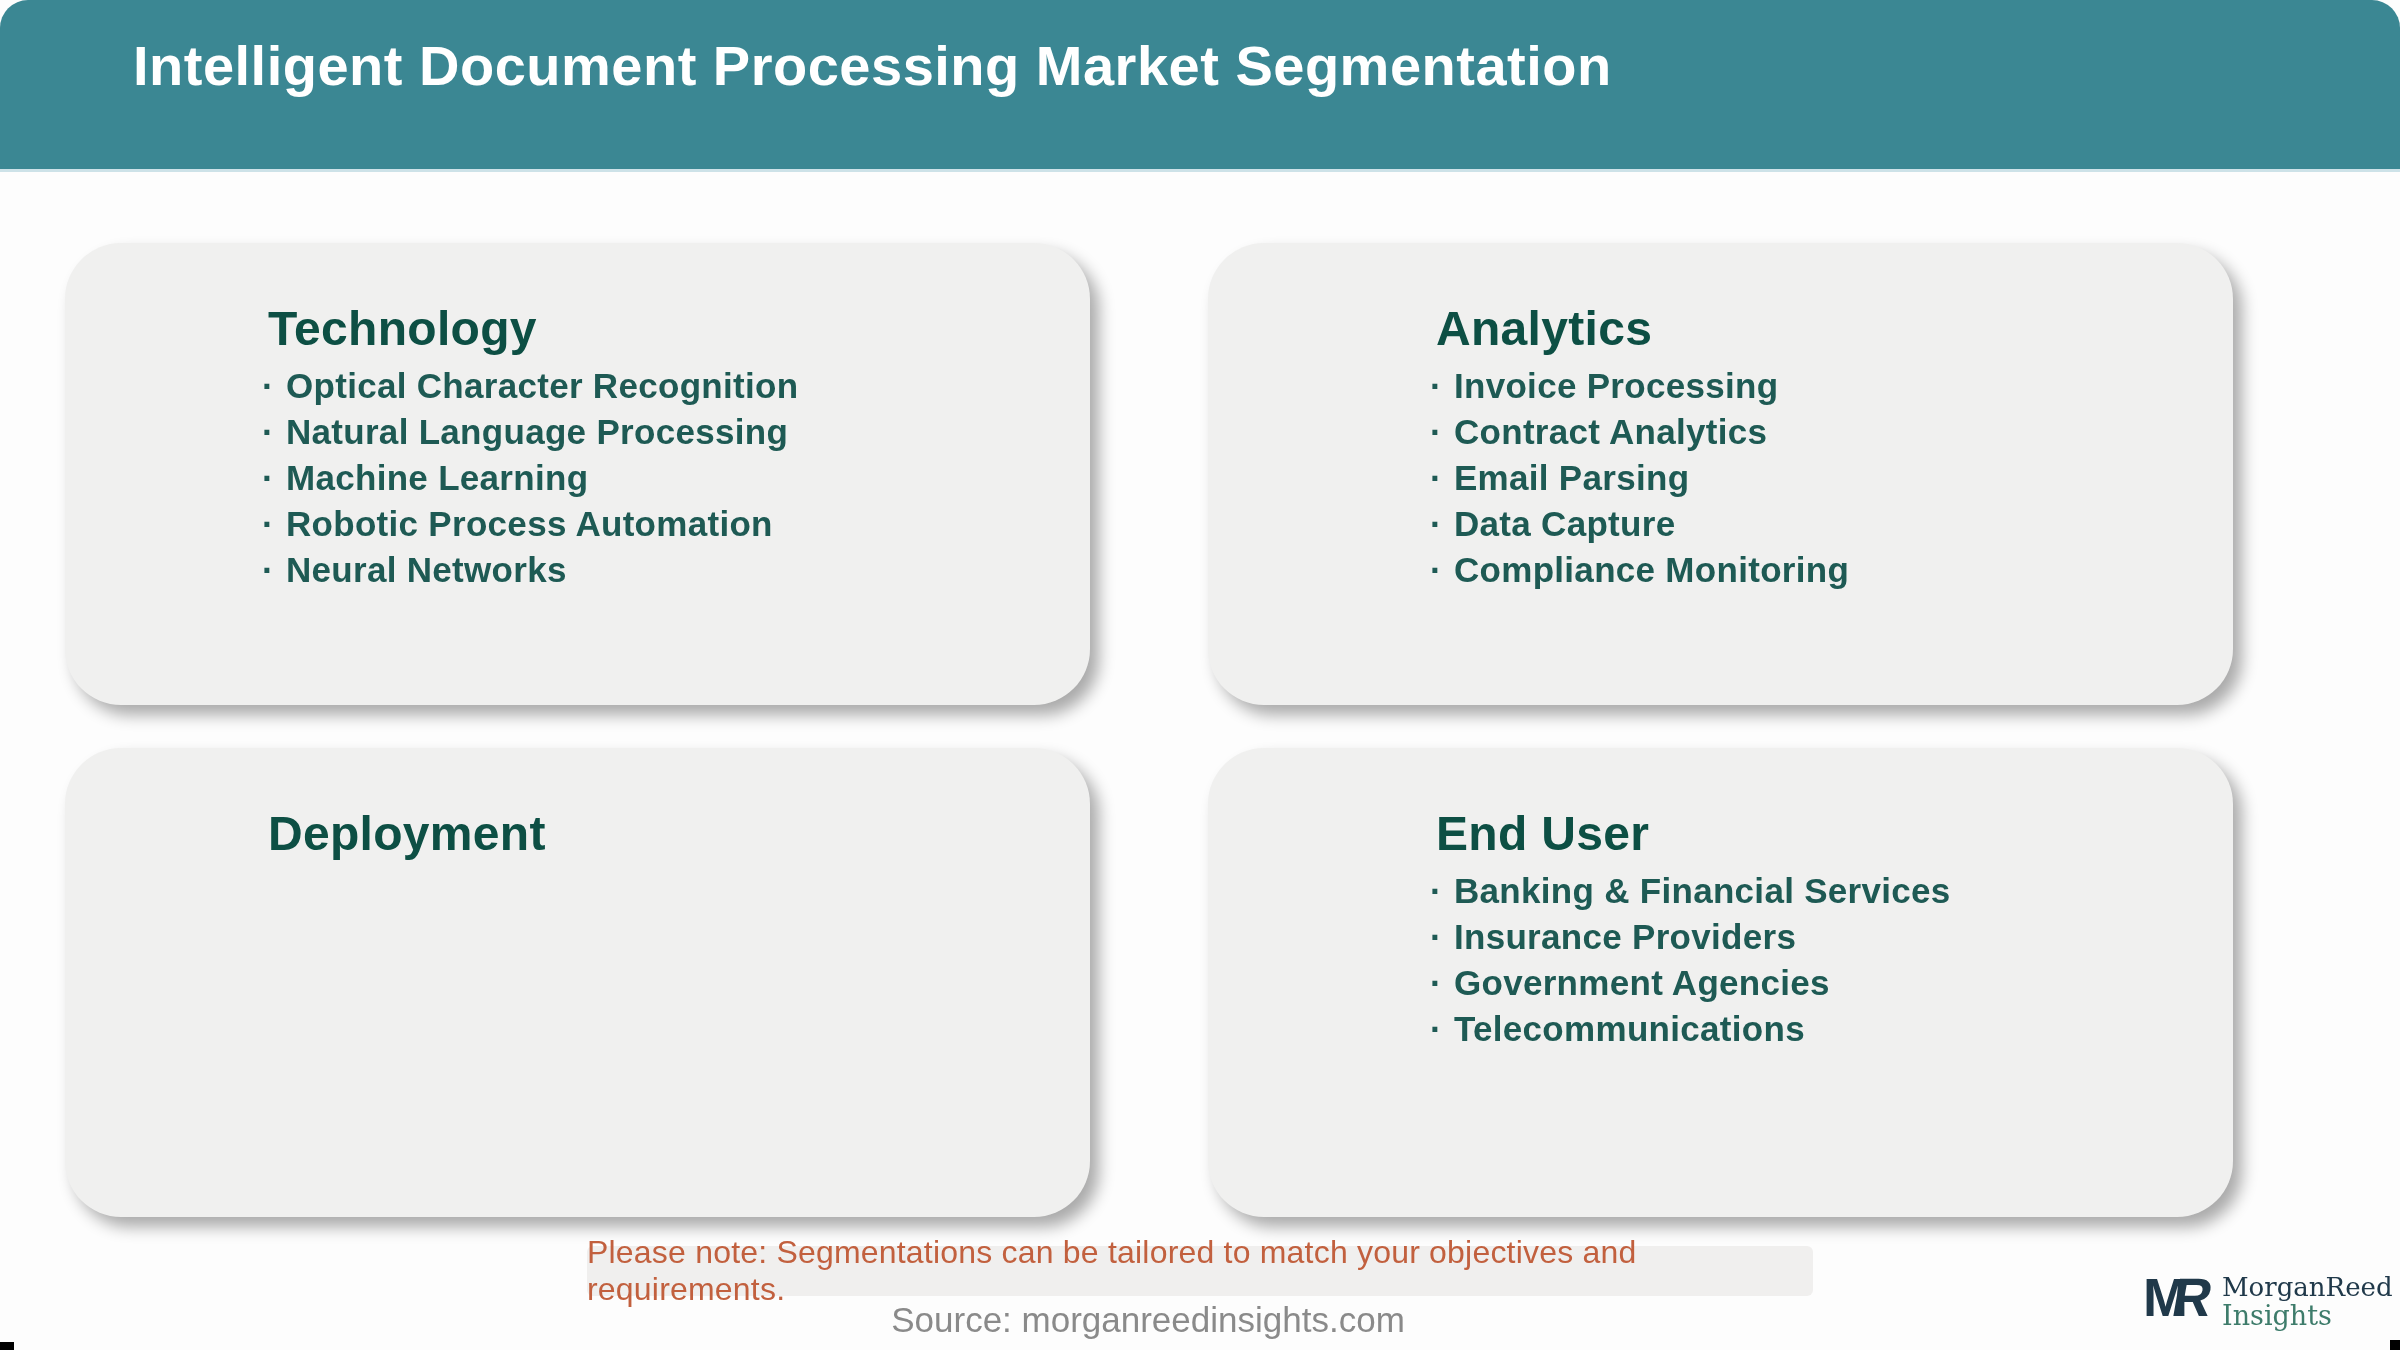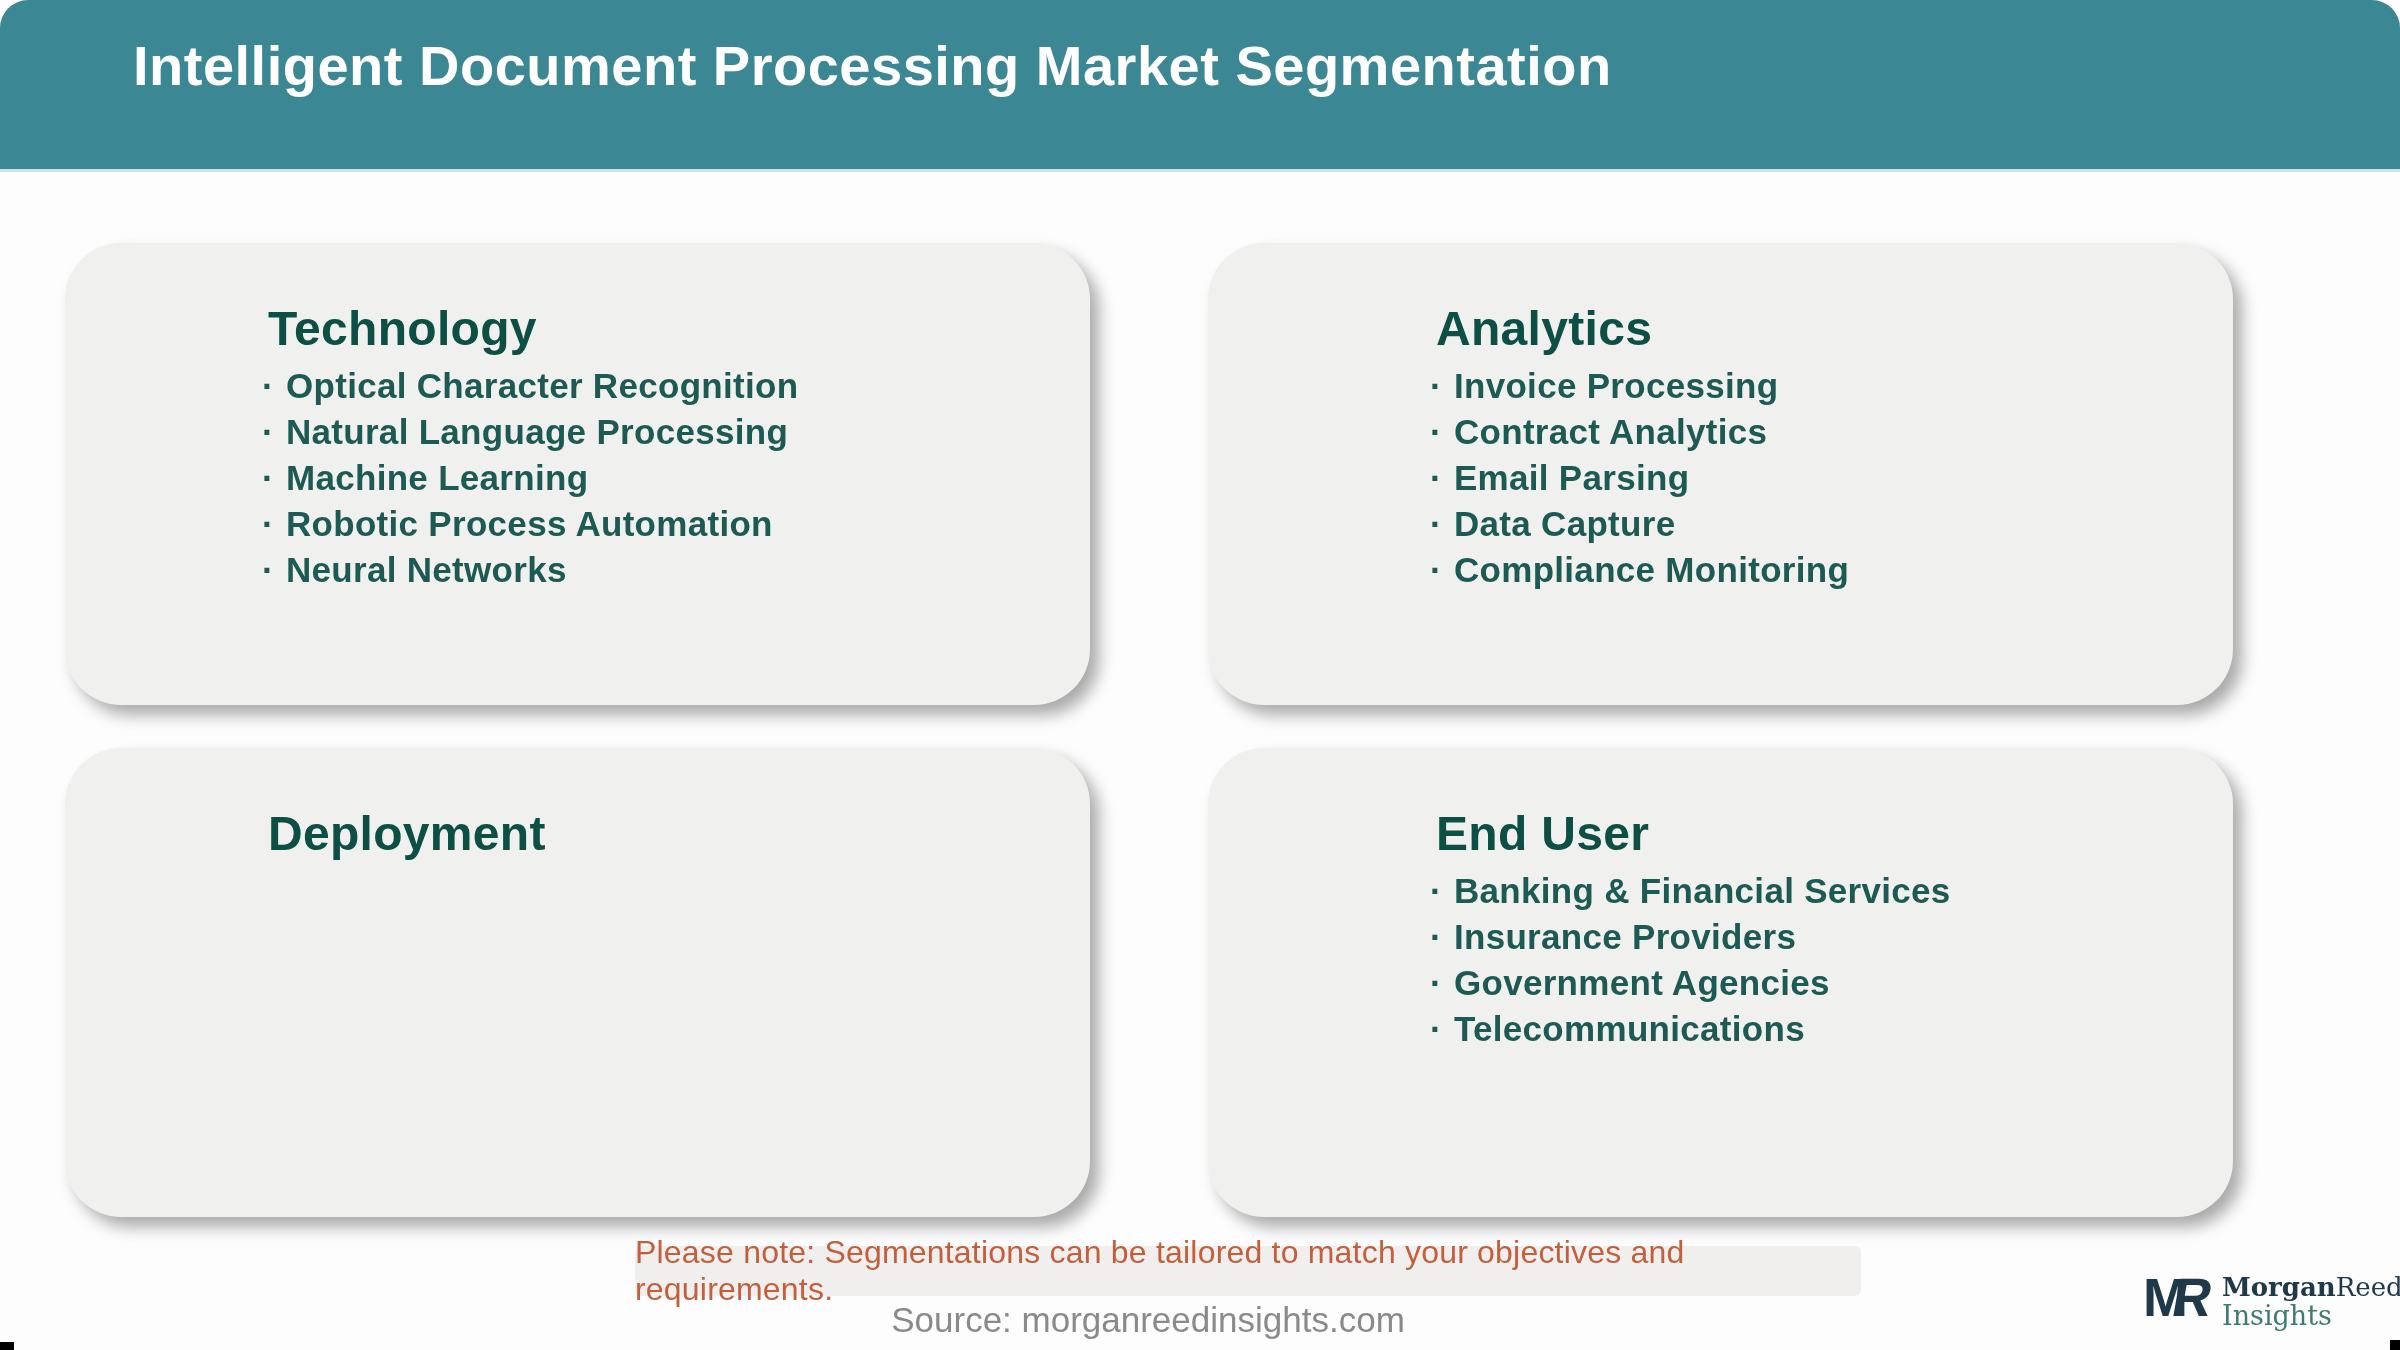--- a/index.html
+++ b/index.html
@@ -26,33 +26,33 @@
   .card h2{margin:0 0 5px 6px;font-size:48px;line-height:58px;font-weight:bold;
            letter-spacing:.3px;color:var(--card_title,#0d4f44);}
   .card ul{list-style:none;margin:0;padding:0;font-weight:bold;}
   .card li{font-size:35px;line-height:46px;letter-spacing:.3px;
            color:var(--card_item,#1e5a54);white-space:nowrap;}
   .bullet{margin-right:12px;}
 
   
   .note-bar{position:absolute;left:587px;top:1246px;width:1226px;height:50px;
             background:var(--note_bg,#f0efee);border-radius:6px;
-            display:flex;align-items:center;justify-content:center;margin-left:48px;}
+            display:flex;align-items:center;justify-content:center;}
   .note-bar span{font-size:32px;letter-spacing:.2px;color:var(--note_text,#c2603e);}
   .source{position:absolute;left:1148px;top:1300px;transform:translateX(-50%);
           font-size:35px;line-height:40px;color:var(--source_text,#8a8a8a);white-space:nowrap;}
 
   
   .logo{position:absolute;left:2143px;top:1272px;display:flex;align-items:flex-start;}
   .monogram{display:flex;color:var(--logo_dark,#20394a);font-weight:800;}
   .monogram .m{font-size:54px;line-height:50px;letter-spacing:-2px;}
   .monogram .r{font-size:54px;line-height:50px;margin-left:-13px;transform:skewX(-10deg);}
   .logo-text{margin-left:10px;font-family:"DejaVu Serif",serif;padding-top:1px;}
   .logo-line1{font-size:26px;line-height:28px;color:var(--logo_dark,#20394a);white-space:nowrap;}
-  .logo-line1 .bold{font-weight:bold;}
+  .logo-line1 .bold{font-weight:normal;}
   .logo-line2{font-size:27px;line-height:30px;color:var(--logo_teal,#3e7c6b);}
 
   
   .mark{position:absolute;background:#000;}
   .mark.left{left:0;top:1342px;width:14px;height:8px;}
   .mark.right{left:2390px;top:1340px;width:10px;height:10px;}
 </style>
 </head>
 <body>
 

